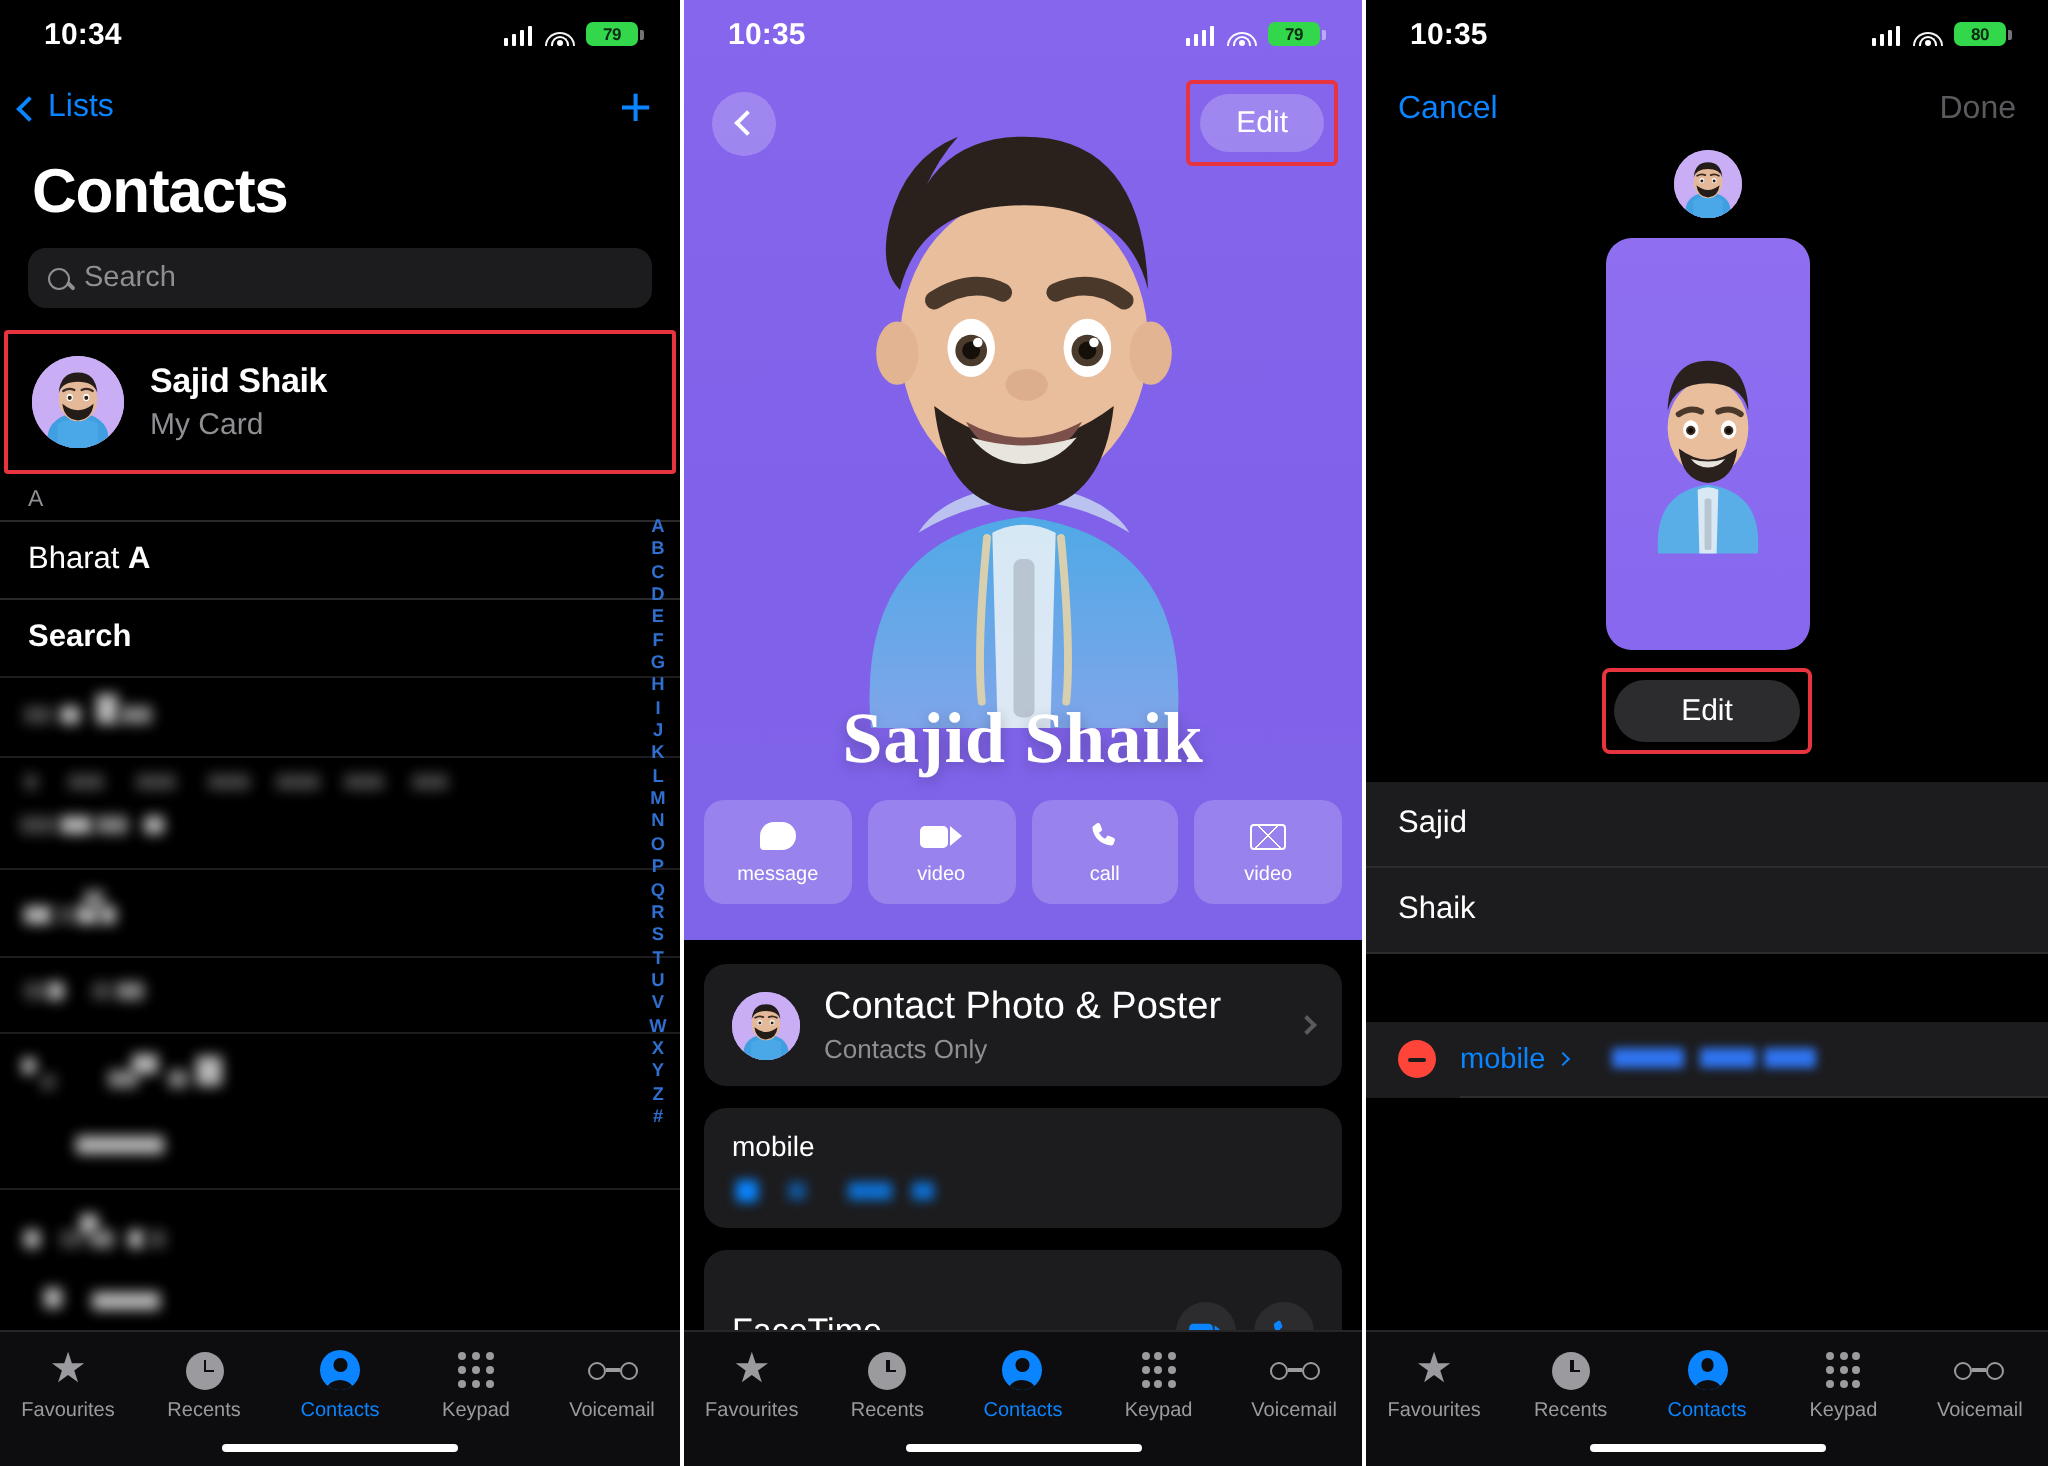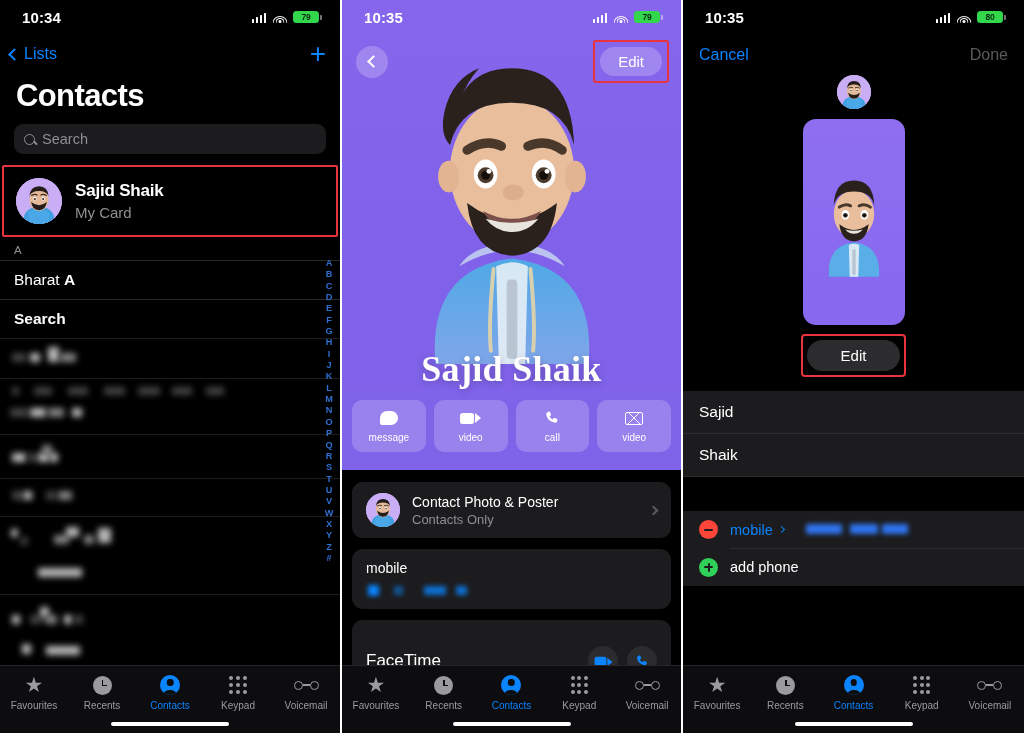--- a/index.html
+++ b/index.html
@@ -129,21 +129,21 @@
   .envel { width:18px; height:13px; border:1.8px solid #fff; border-radius:2px; position:relative; overflow:hidden;}
   .envel::after { content:""; position:absolute; left:-1px; top:-1px; width:18px; height:11px;
                   border-top:1.8px solid transparent;
                   background: linear-gradient(135deg,transparent 45%,#fff 46%,#fff 49%,transparent 50%),
                               linear-gradient(-135deg,transparent 45%,#fff 46%,#fff 49%,transparent 50%);}
 
   .p2-body { position:absolute; left:0; right:0; top:470px; bottom:0; background:#000; padding: 12px 10px 0 10px;}
   .card { background:#1c1c1e; border-radius:11px; padding: 11px 14px; margin-bottom: 11px; }
   .cpp-row { display:flex; align-items:center; gap:12px; cursor:pointer;}
   .cpp-av { width:34px; height:34px; border-radius:50%; overflow:hidden; background:#c9aef5; position:relative; flex:0 0 auto;}
-  .cpp-t1 { color:#fff; font-size:14px; font-weight:500;}
+  .cpp-t1 { color:#fff; font-size:19px; font-weight:500;}
   .cpp-t2 { color:#8e8e93; font-size:13px; margin-top:2px;}
   .chev-r { margin-left:auto; width:7px; height:7px; border-top:2px solid #5a5a5e;
             border-right:2px solid #5a5a5e; transform:rotate(45deg);}
   .mob-label { color:#fff; font-size:14px; }
   .mob-blur { margin-top:9px; height:13px; position:relative;}
   .mob-blur i { position:absolute; background:#0a84ff; filter:blur(2.6px); border-radius:1px; display:block;}
   .ft-row { display:flex; align-items:center; }
   .ft-label { color:#fff; font-size:17px; }
   .ft-acts { margin-left:auto; display:flex; gap:9px;}
   .ft-circ { width:30px; height:30px; border-radius:50%; background:#2c2c2e;
@@ -709,26 +709,20 @@
           </span>
         <span class="mob-lbl">mobile</span>
         <span class="mini-chev"></span>
         <span class="num-blur">
           <i style="left:2px;top:1px;width:36px;height:10px;"></i>
           <i style="left:46px;top:1px;width:28px;height:10px;"></i>
           <i style="left:78px;top:1px;width:26px;height:10px;"></i>
         </span>
       </div>
       <div class="p-divider"></div>
-      <div class="p-row">
-        <span class="plusg">
-            <u></u>
-          </span>
-        <span class="addph">add phone</span>
-      </div>
     </div>
 
     <div class="tabbar">
       <div class="tab">
         <div class="ic">
             <span class="star">★</span>
           </div>
         <div class="tlabel">Favourites</div>
       </div>
       <div class="tab">

